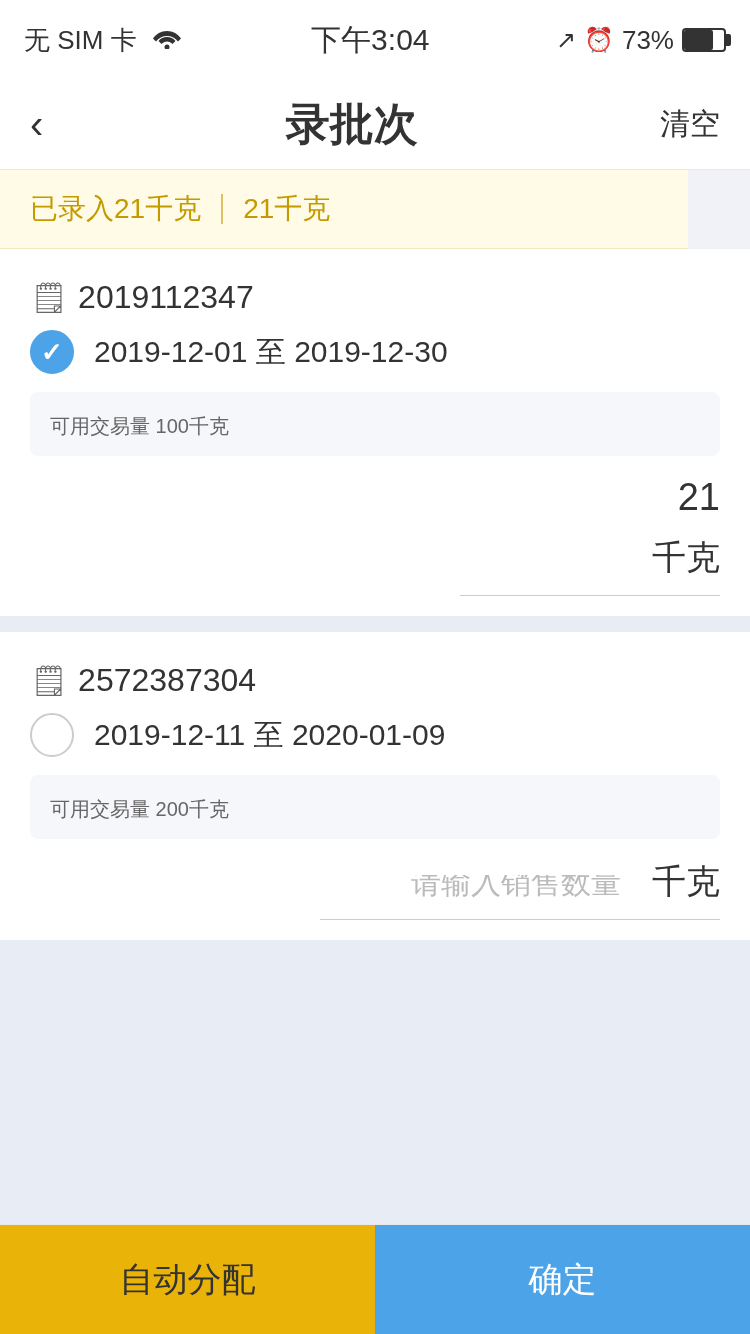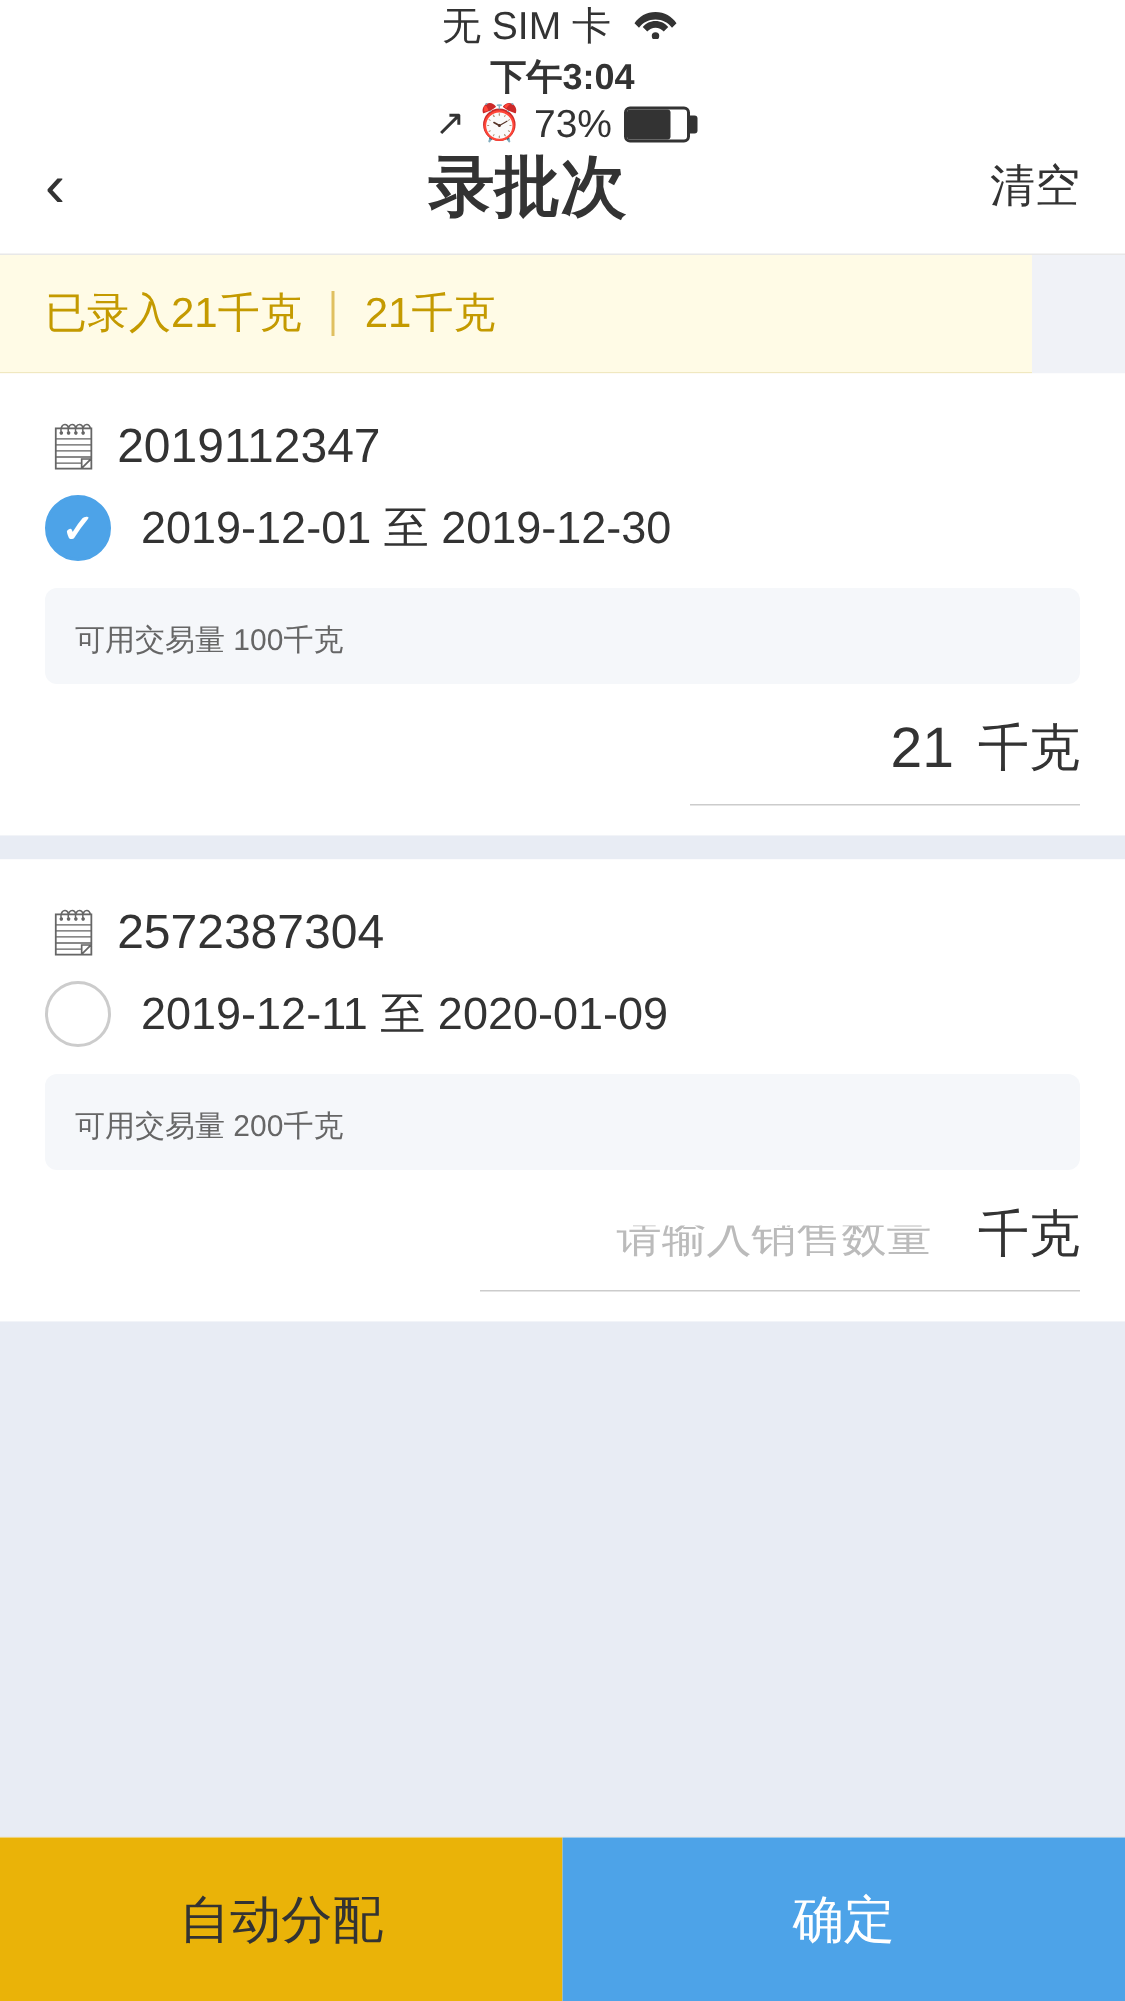--- a/index.html
+++ b/index.html
@@ -17,30 +17,29 @@
     .status-bar {
       width: 750px;
       height: 80px;
       background: #fff;
       display: flex;
       align-items: center;
       justify-content: space-between;
       padding: 0 24px;
       font-size: 26px;
       font-weight: 500;
-      flex-direction: column;
     }
     .status-left {
       display: flex;
       align-items: center;
       gap: 12px;
     }
     .status-center {
-      font-size: 24px;
-      font-weight: 700;
+      font-size: 30px;
+      font-weight: 400;
     }
     .status-right {
       display: flex;
       align-items: center;
       gap: 8px;
       font-size: 26px;
     }
 
     
     .nav-bar {
@@ -291,21 +290,21 @@
           <span class="checkmark">✓</span>
         </div>
         <span class="batch-date">2019-12-01 至 2019-12-30</span>
       </div>
       <div class="batch-qty-row">
         <span class="batch-qty-text">可用交易量 100千克</span>
       </div>
     </div>
 
     <div style="padding: 20px 30px; background: #fff;">
-      <div style="display:flex; justify-content:flex-end; align-items:center; gap:16px; border-bottom:1px solid #ccc; padding-bottom:14px; width:260px; margin-left:auto;">
+      <div style="display:flex; justify-content:flex-end; align-items:flex-end; gap:16px; border-bottom:1px solid #ccc; padding-bottom:14px; width:260px; margin-left:auto;flex-direction:column;">
         <span class="amount-value">21</span>
         <span class="amount-unit">千克</span>
       </div>
     </div>
   </div>
 
   <div class="card-divider"></div>
 
   <div class="batch-card">
     <div class="batch-item">

